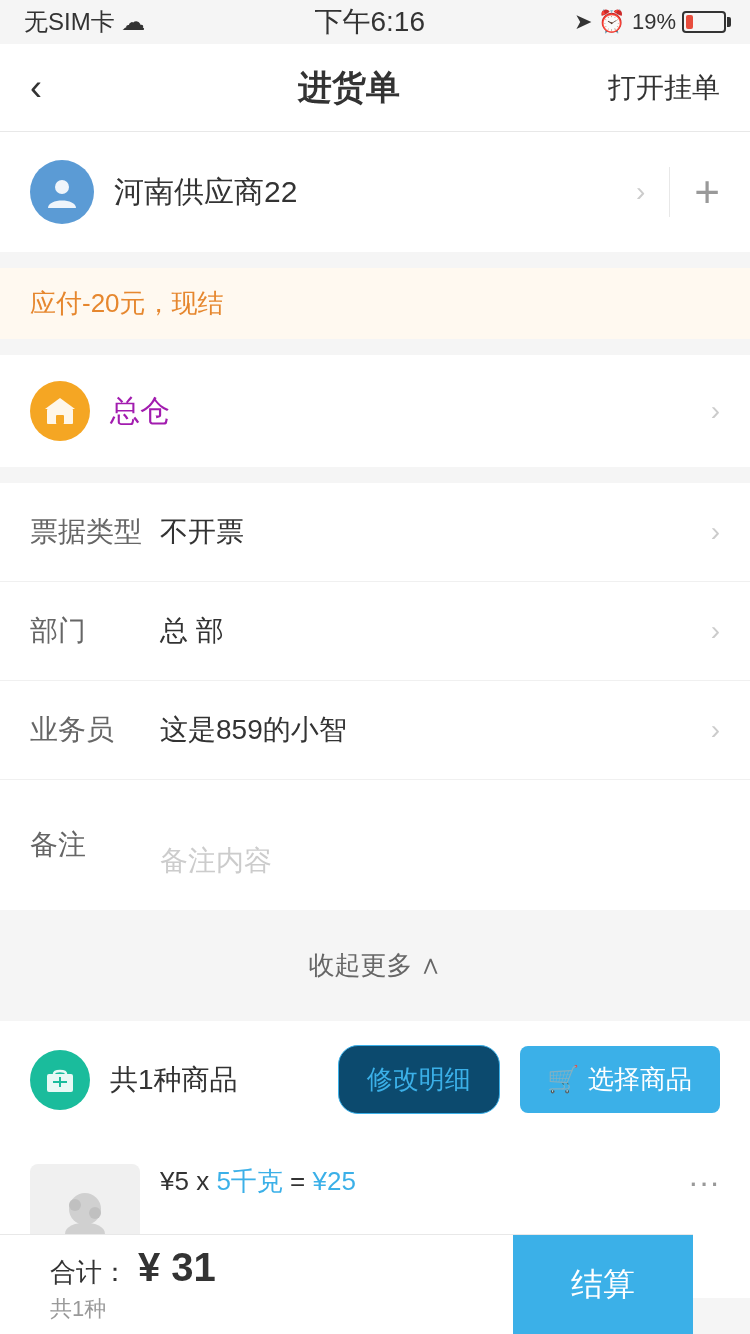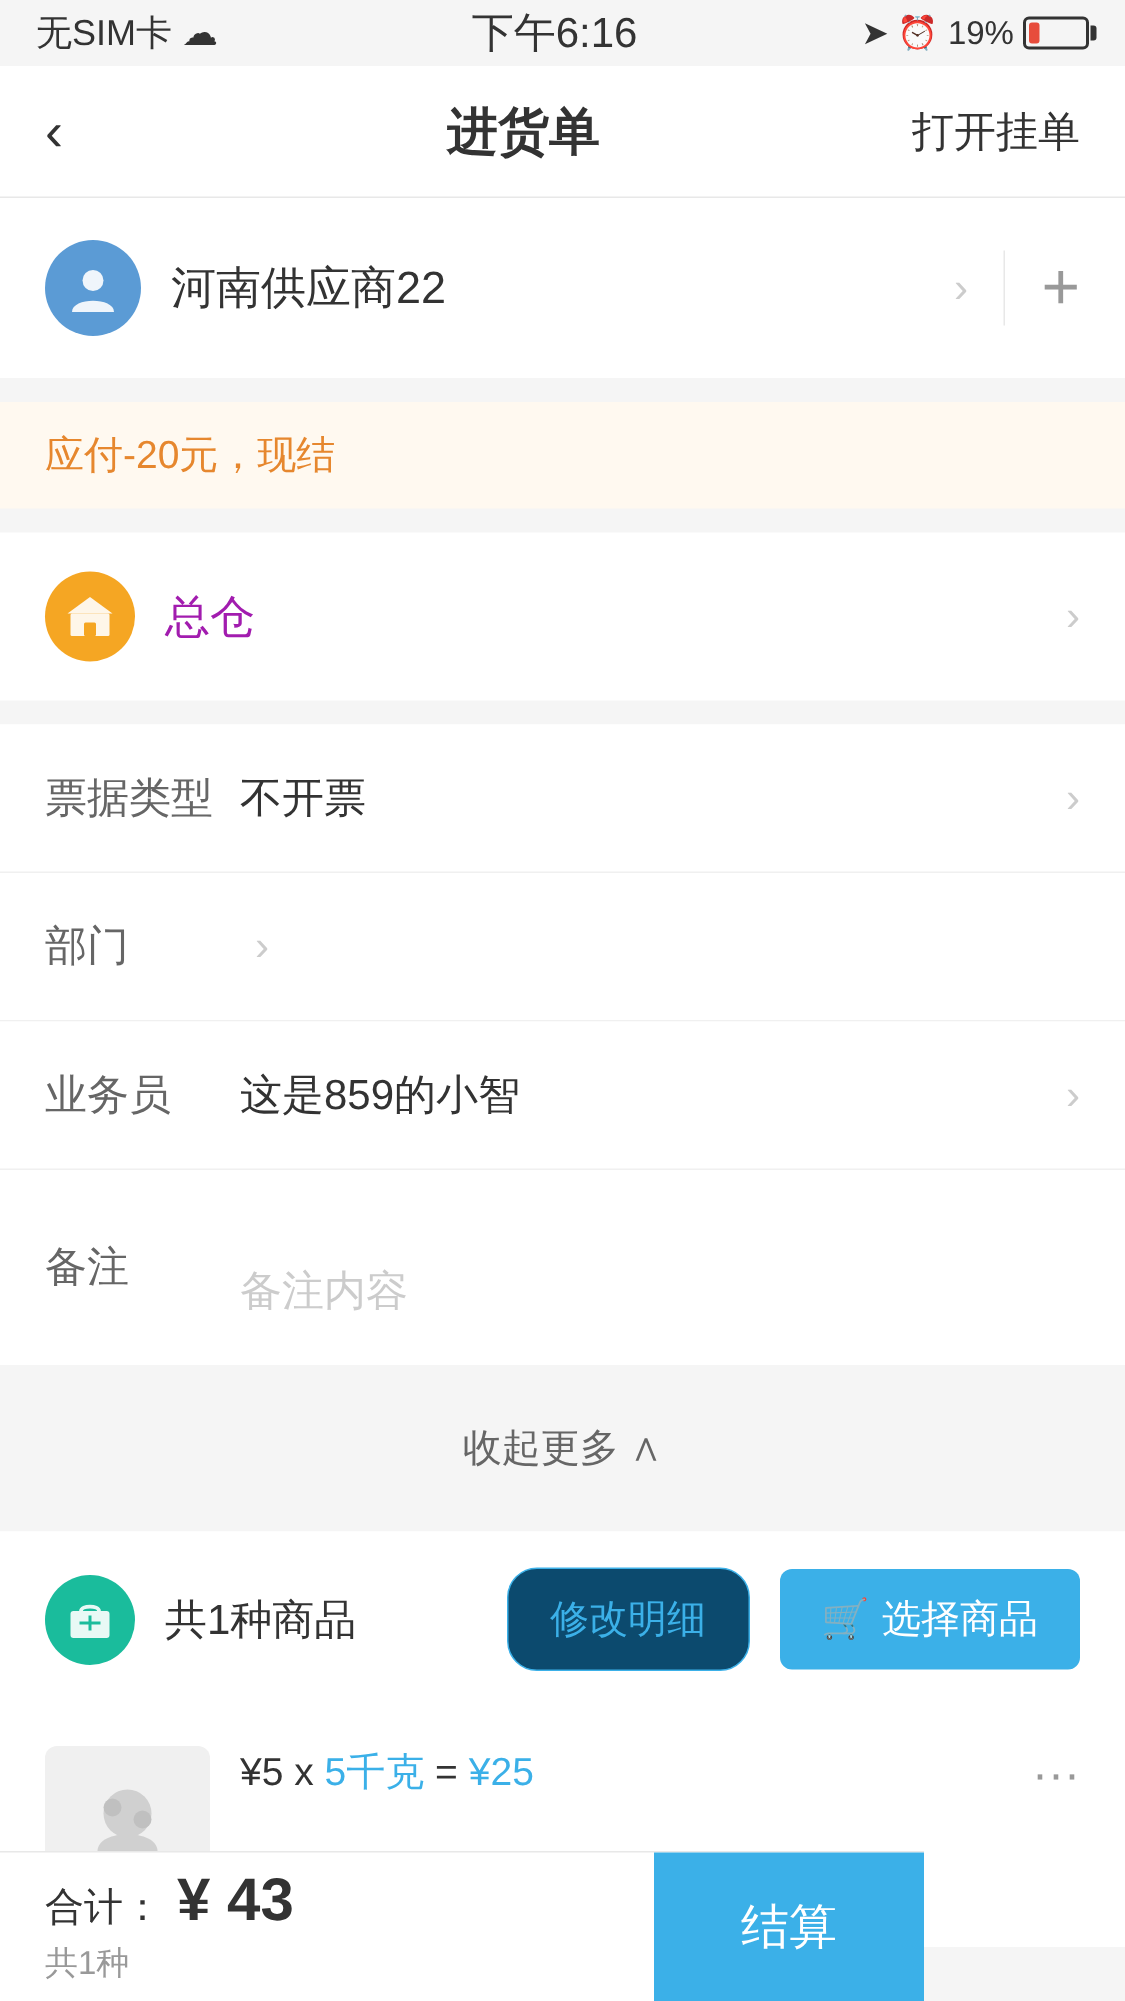--- a/index.html
+++ b/index.html
@@ -180,26 +180,27 @@
     }
     .product-info { flex: 1; }
     .product-name { font-size: 28px; color: #333; margin-bottom: 12px; }
     .product-price { font-size: 26px; color: #333; }
     .product-price .highlight { color: #3bb0e8; }
     .product-more { font-size: 32px; color: #999; cursor: pointer; }
 
     
     .bottom-bar {
       position: fixed;
-      bottom: 0; left: 0; width: 616px;
+      bottom: 0; left: 0; width: 693px;
       height: 100px;
       background: #fff;
       display: flex;
       align-items: stretch;
       border-top: 1px solid #e8e8e8;
+      padding-left: 20px;
     }
     .bottom-total {
       flex: 1; display: flex; flex-direction: column;
       justify-content: center; padding: 0 30px;
     }
     .total-line1 { display: flex; align-items: baseline; gap: 10px; }
     .total-label { font-size: 26px; color: #333; }
     .total-amount { font-size: 40px; font-weight: 600; color: #333; }
     .total-line2 { font-size: 22px; color: #999; margin-top: 4px; }
     .btn-pending {
@@ -269,20 +270,21 @@
 <div class="section">
 
   <div class="row-item">
     <span class="row-label">票据类型</span>
     <span class="row-value">不开票</span>
     <span class="row-chevron">›</span>
   </div>
 
   <div class="row-item">
     <span class="row-label">部门</span>
+    <span class="row-value">总 部</span>
     <span class="row-chevron">›</span>
   </div>
 
   <div class="row-item">
     <span class="row-label">业务员</span>
     <span class="row-value">这是859的小智</span>
     <span class="row-chevron">›</span>
   </div>
 
   <div class="row-item">
@@ -332,18 +334,18 @@
     <div class="product-more">···</div>
   </div>
 </div>
 
 <div style="height: 110px;"></div>
 
 <div class="bottom-bar">
   <div class="bottom-total">
     <div class="total-line1">
       <span class="total-label">合计：</span>
-      <span class="total-amount">¥ 43</span>
+      <span class="total-amount">¥ 31</span>
     </div>
     <div class="total-line2">共1种</div>
   </div>
   <div class="btn-settle">结算</div>
 </div>
 
 </body></html>

